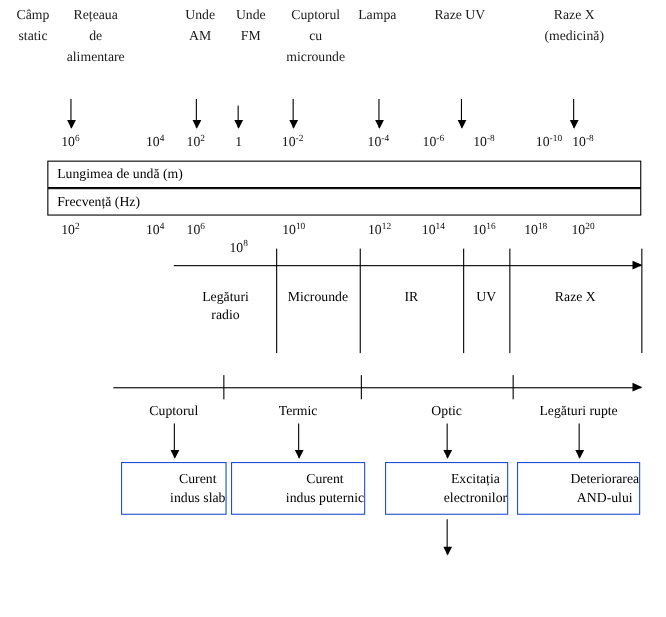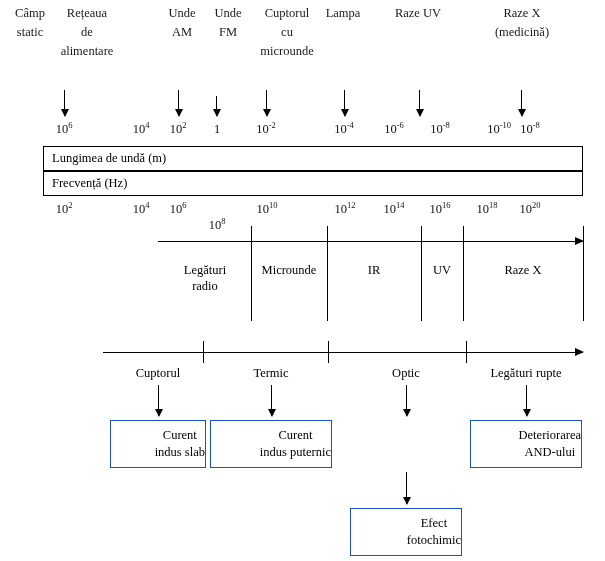--- a/index.html
+++ b/index.html
@@ -213,25 +213,25 @@
   </div>
 
   <div class="outbox" style="left:110px; top:420px; width:96px;  height:48px;">
     <span>Curent
 indus slab</span>
   </div>
   <div class="outbox" style="left:210px; top:420px; width:122px; height:48px;">
     <span>Curent
 indus puternic</span>
   </div>
+  <div class="outbox" style="left:350px; top:420px; width:112px; height:48px;">
+    <span>Excitația
+electronilor</span>
+  </div>
   <div class="outbox" style="left:470px; top:420px; width:112px; height:48px;">
     <span>Deteriorarea
 AND-ului</span>
   </div>
 
   <div class="arrow-down" style="left:406px; top:472px; height:32px;"></div>
 
-  <div class="outbox" style="left:350px; top:508px; width:112px; height:48px;">
-    <span>Efect
-fotochimic</span>
-  </div>
 
 </div>
 
 </body></html>

